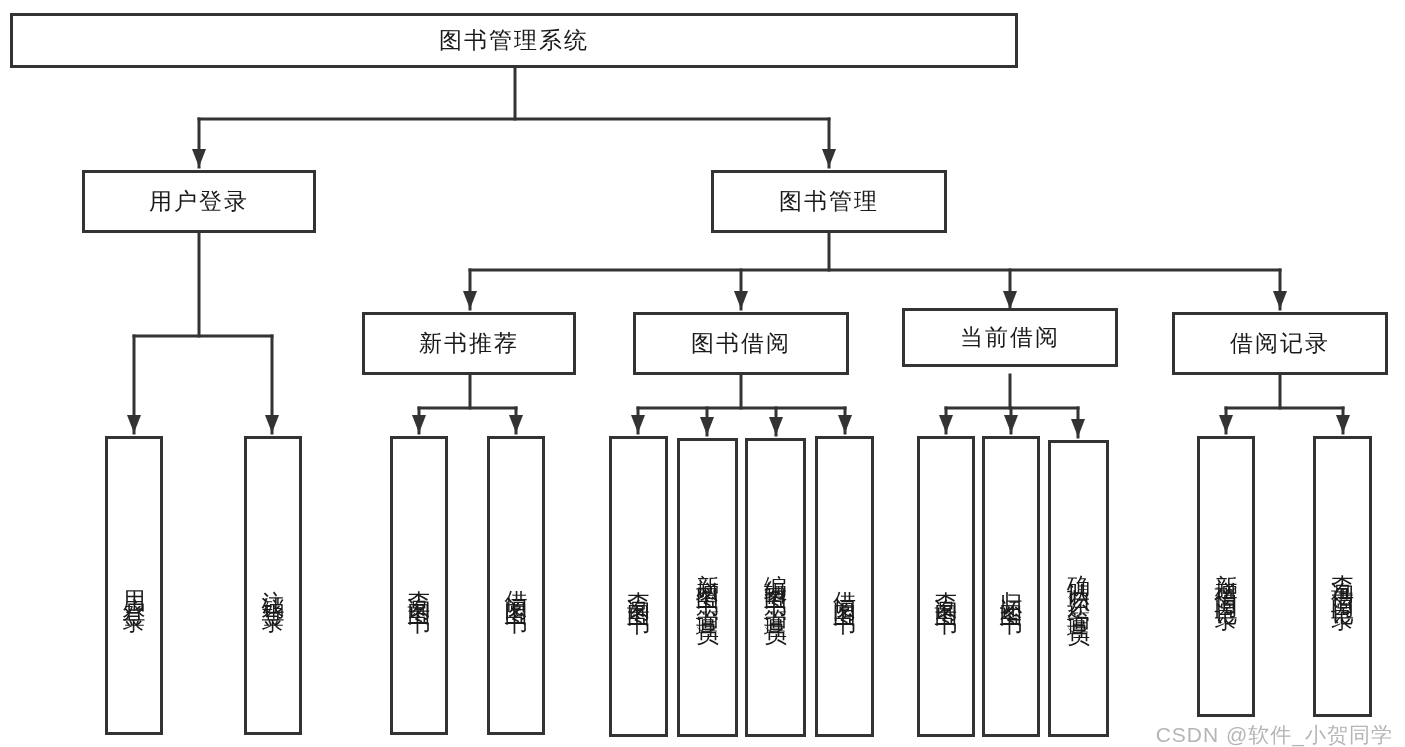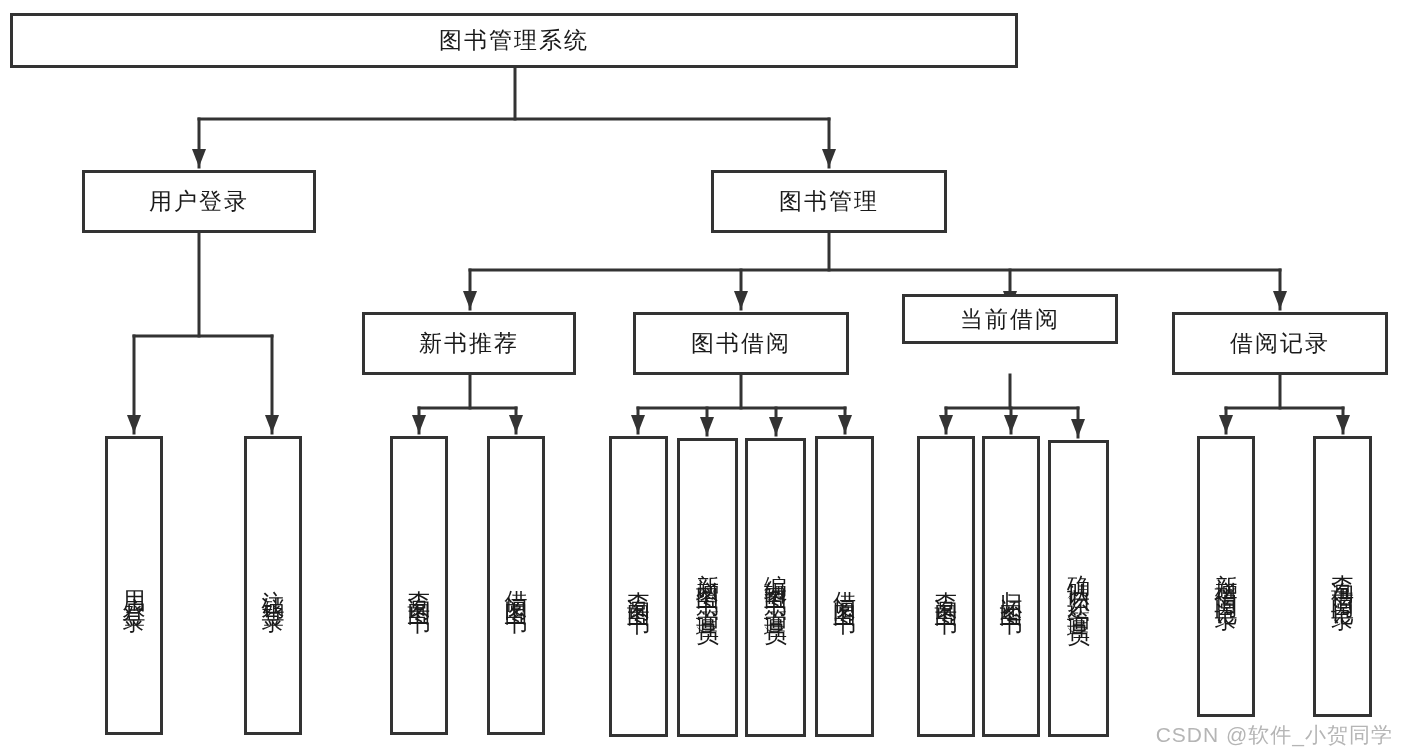--- a/index.html
+++ b/index.html
@@ -114,21 +114,21 @@
     <path class="wire" d="M1343,408 L1343,433" marker-end="url(#ah)"></path>
   </svg>
 
   <div class="box hbox" style="left:10px;top:13px;width:1008px;height:55px">图书管理系统</div>
 
   <div class="box hbox" style="left:82px;top:170px;width:234px;height:63px">用户登录</div>
   <div class="box hbox" style="left:711px;top:170px;width:236px;height:63px">图书管理</div>
 
   <div class="box hbox" style="left:633px;top:312px;width:216px;height:63px">图书借阅</div>
   <div class="box hbox" style="left:362px;top:312px;width:214px;height:63px">新书推荐</div>
-  <div class="box hbox" style="left:902px;top:294px;width:216px;height:50px">当前借阅</div>
+  <div class="box hbox" style="left:902px;top:308px;width:216px;height:59px">当前借阅</div>
   <div class="box hbox" style="left:1172px;top:312px;width:216px;height:63px">借阅记录</div>
 
   <div class="box vbox" style="left:105px;top:436px;width:58px;height:299px">用户登录</div>
   <div class="box vbox" style="left:244px;top:436px;width:58px;height:299px">注销登录</div>
 
   <div class="box vbox" style="left:390px;top:436px;width:58px;height:299px">查询图书</div>
   <div class="box vbox" style="left:487px;top:436px;width:58px;height:299px">借阅图书</div>
 
   <div class="box vbox" style="left:609px;top:436px;width:59px;height:301px">查询图书</div>
   <div class="box vbox" style="left:677px;top:438px;width:61px;height:299px">新增图书（管理员）</div>

